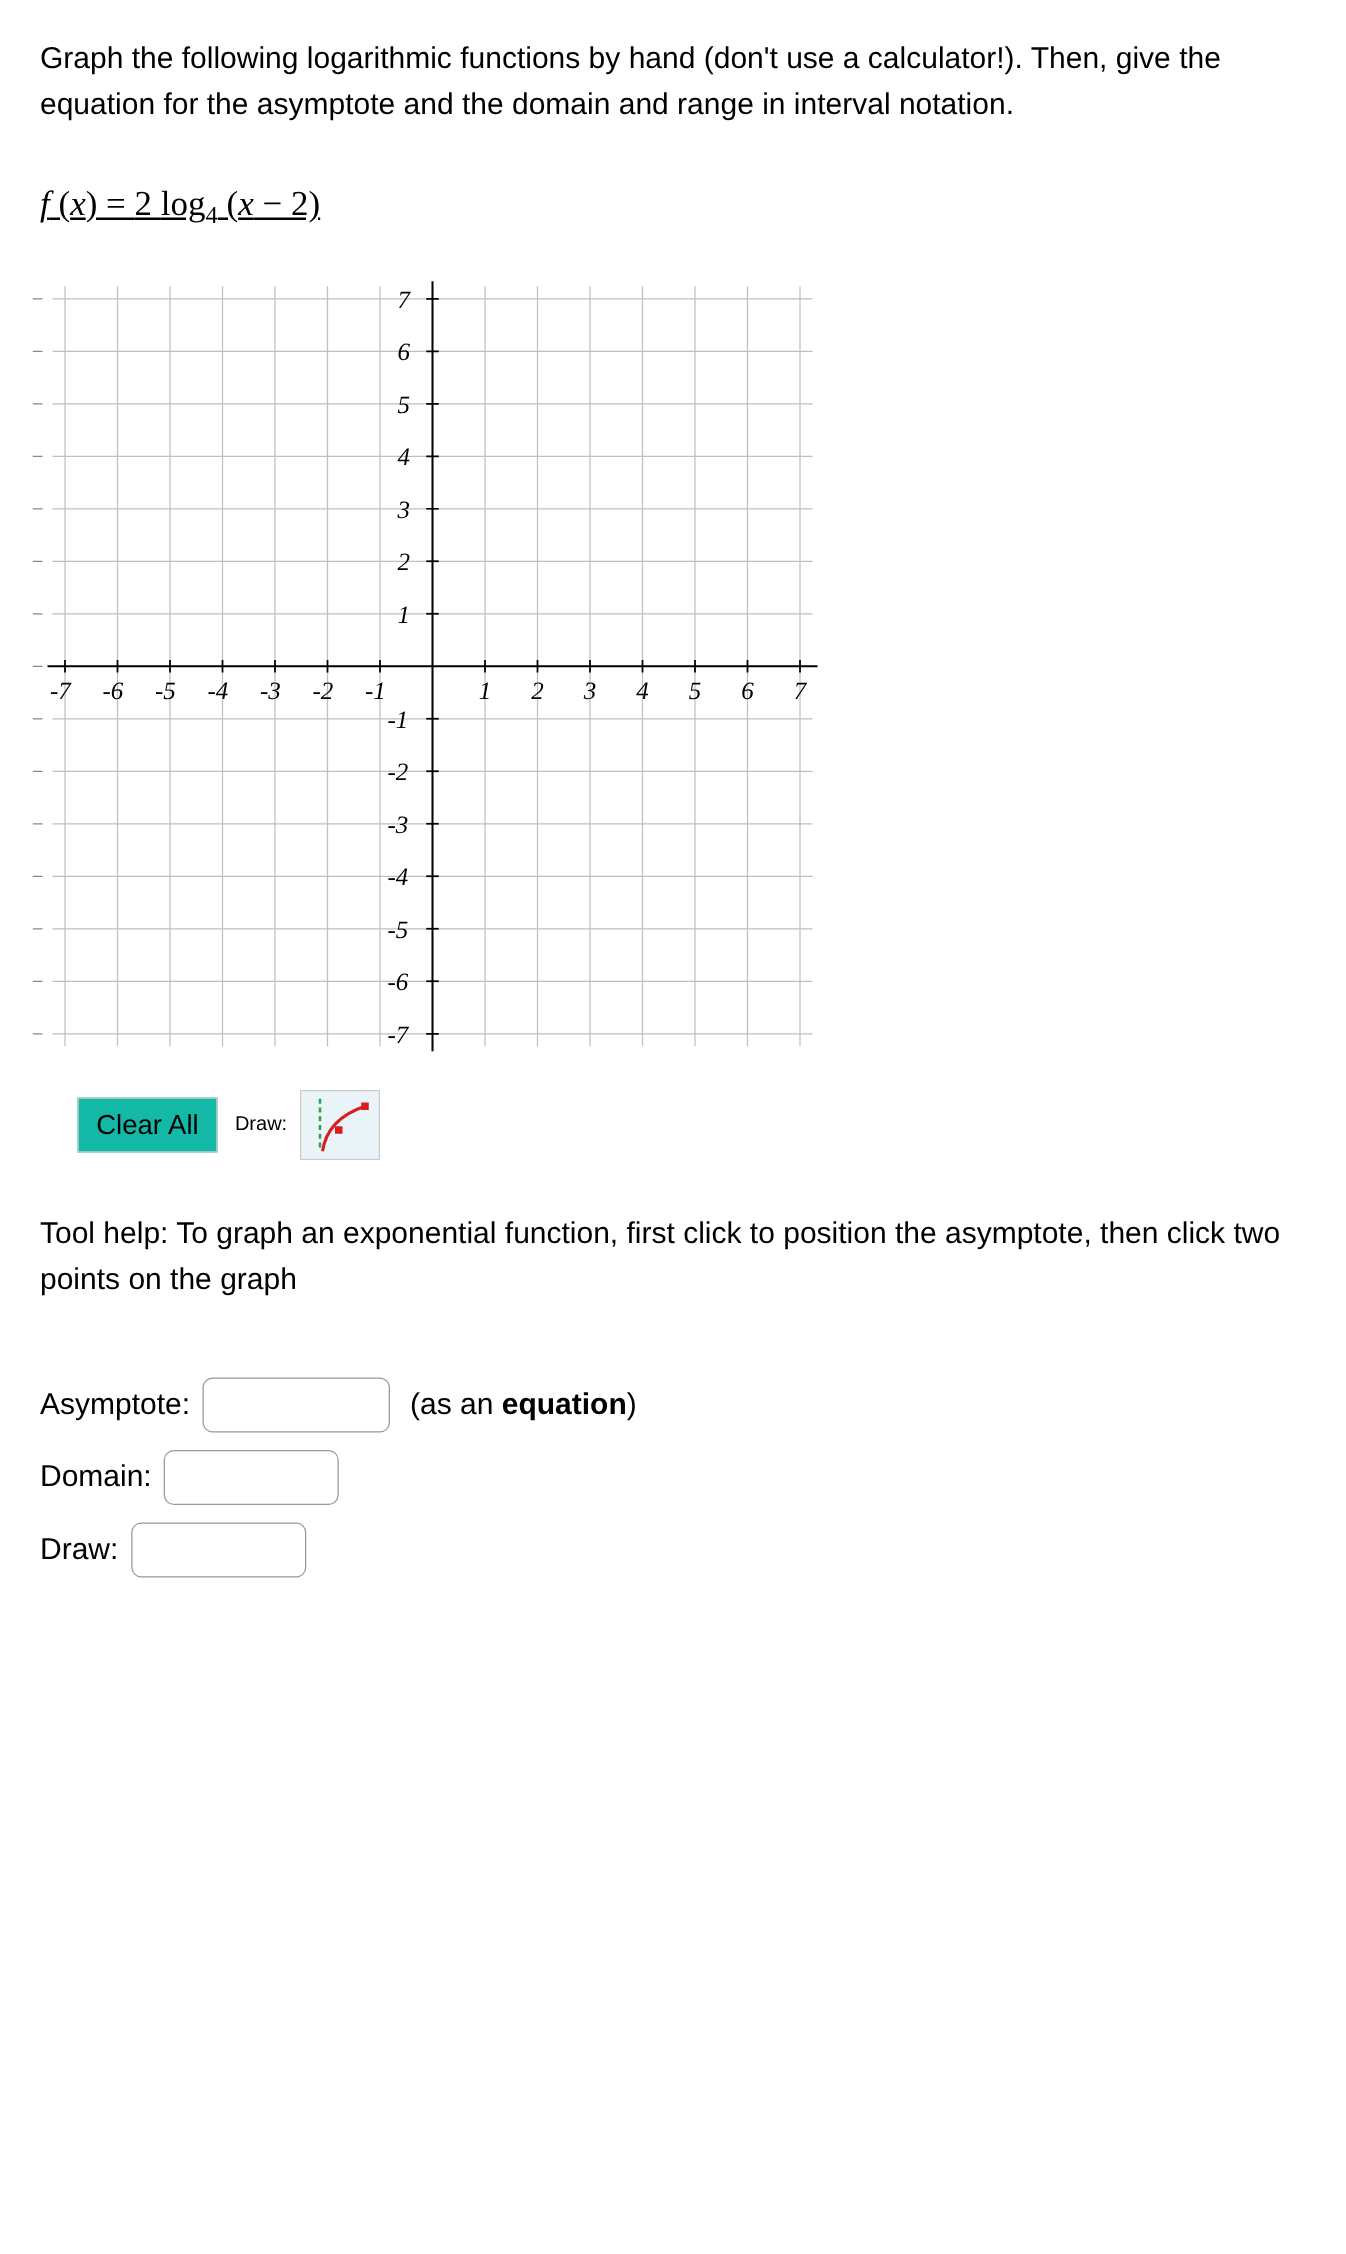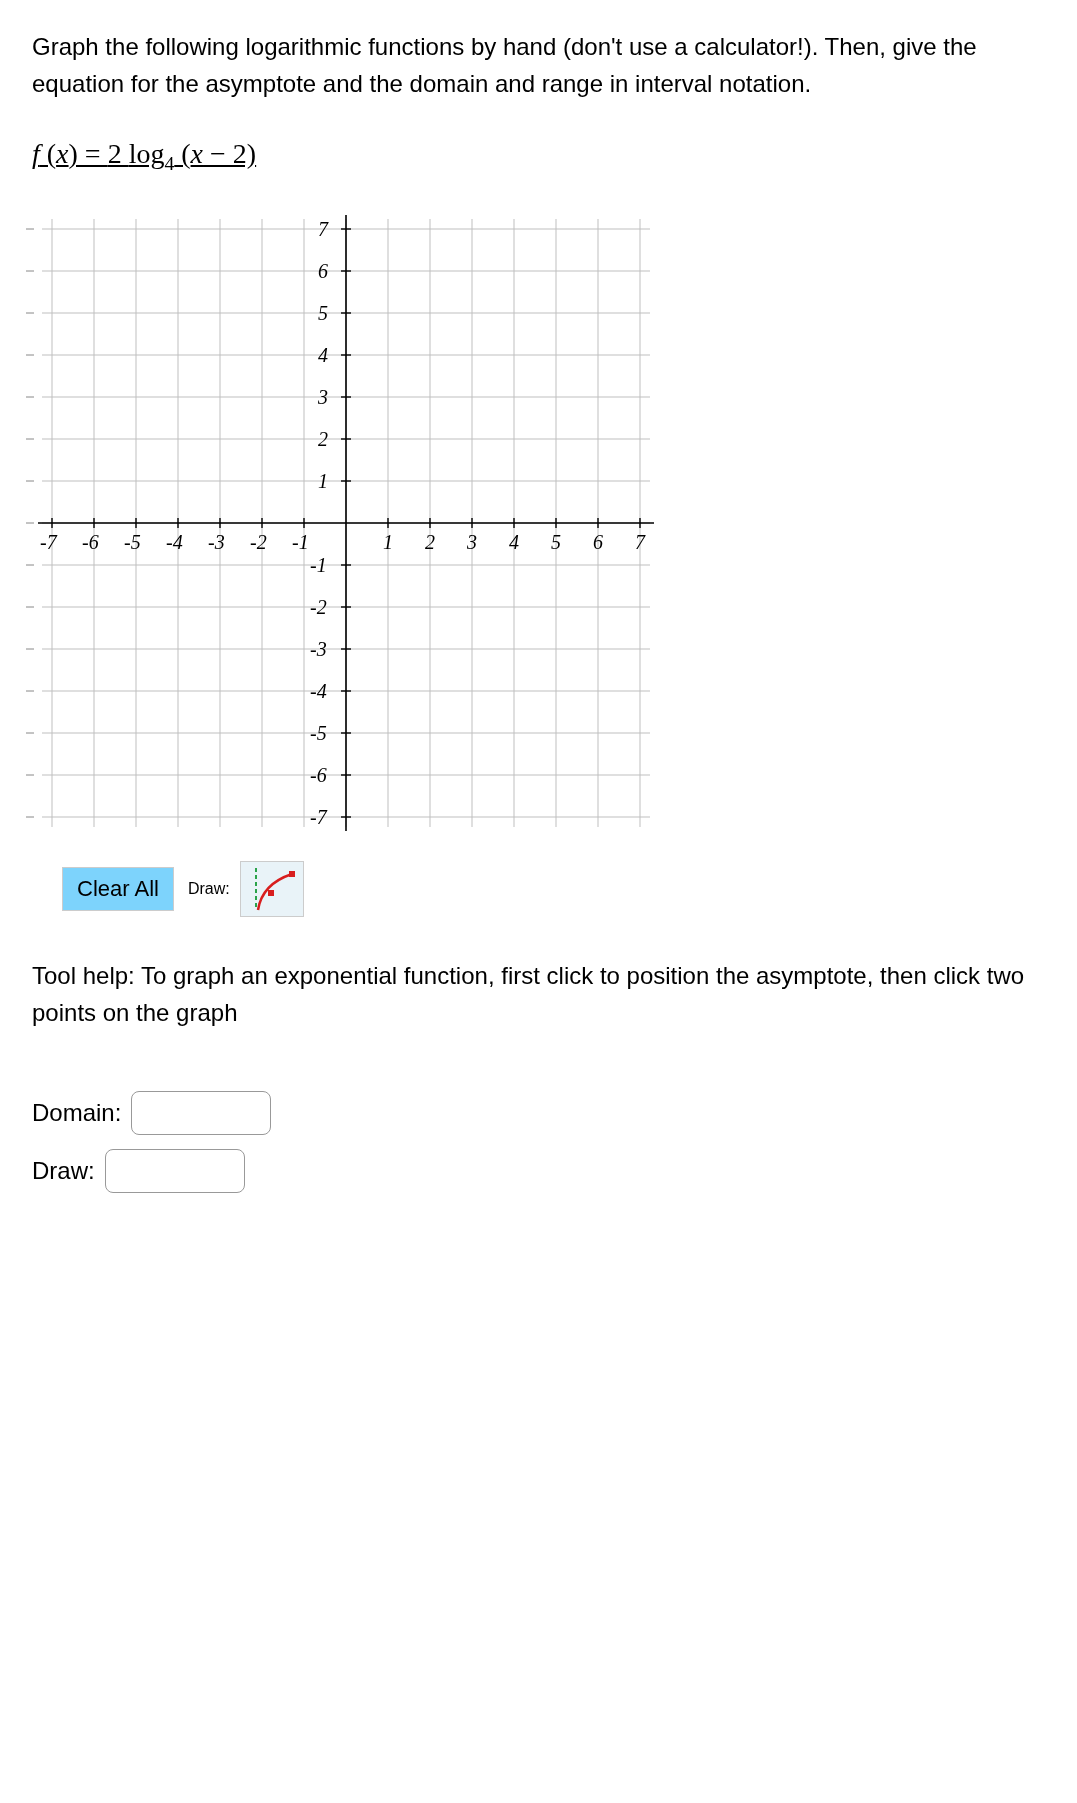--- a/index.html
+++ b/index.html
@@ -7,21 +7,21 @@
     margin: 0;
     padding: 28px 32px;
     font-family: 'Segoe UI', Arial, sans-serif;
     font-size: 24px;
     color: #000;
     background: #fff;
     width: 1077px;
   }
   .instructions {
     line-height: 1.55;
-    margin-bottom: 36px;
+    margin-bottom: 46px;
   }
   .equation {
     font-family: 'Cambria Math', 'Times New Roman', serif;
     font-size: 28px;
     margin-bottom: 28px;
     text-decoration: underline;
   }
   .equation .func { font-style: italic; }
   .equation .sub { font-size: 0.7em; vertical-align: sub; }
   .graph-wrap {
@@ -30,21 +30,21 @@
   }
   .controls {
     display: flex;
     align-items: center;
     gap: 0;
     margin-left: 30px;
     margin-bottom: 40px;
   }
   .btn {
     border: 1px solid #ccc;
-    background: #7dd3fc;
+    background: #14b8a6;
     padding: 8px 14px;
     font-size: 22px;
     font-family: inherit;
     cursor: pointer;
   }
   .draw-label {
     padding: 8px 10px 8px 14px;
     font-size: 16px;
   }
   .tool-btn {
@@ -212,20 +212,25 @@
       <rect x="22" y="24" width="6" height="6" fill="#d81e1e"></rect>
       <rect x="43" y="5" width="6" height="6" fill="#d81e1e"></rect>
     </svg>
   </div>
 </div>
 
 <div class="tool-help">Tool help: To graph an exponential function, first click to position the asymptote, then click two points on the graph</div>
 
 <div class="answer-rows">
   <div class="answer-row">
+    <span>Asymptote:</span>
+    <input class="answer-input w1" type="text" value="" style="">
+    <span class="paren">(as an <b>equation</b>)</span>
+  </div>
+  <div class="answer-row">
     <span>Domain:</span>
     <input class="answer-input w2" type="text" value="" style="">
   </div>
   <div class="answer-row">
     <span>Draw:</span>
     <input class="answer-input w3" type="text" value="" style="">
   </div>
 </div>
 
 </body></html>

